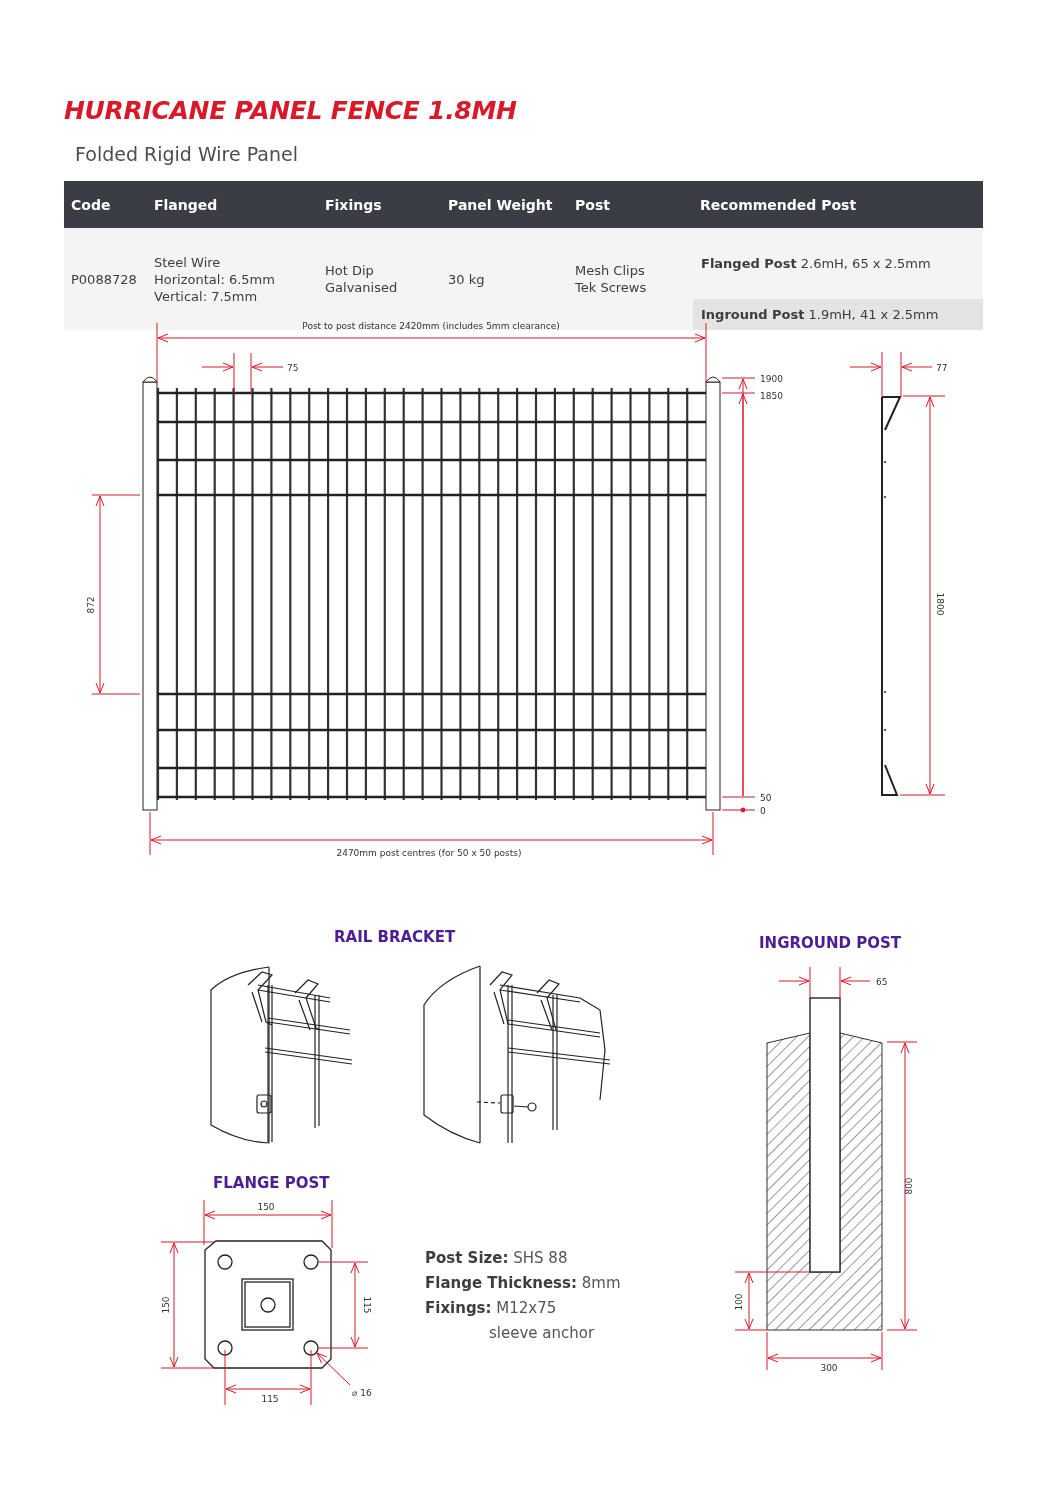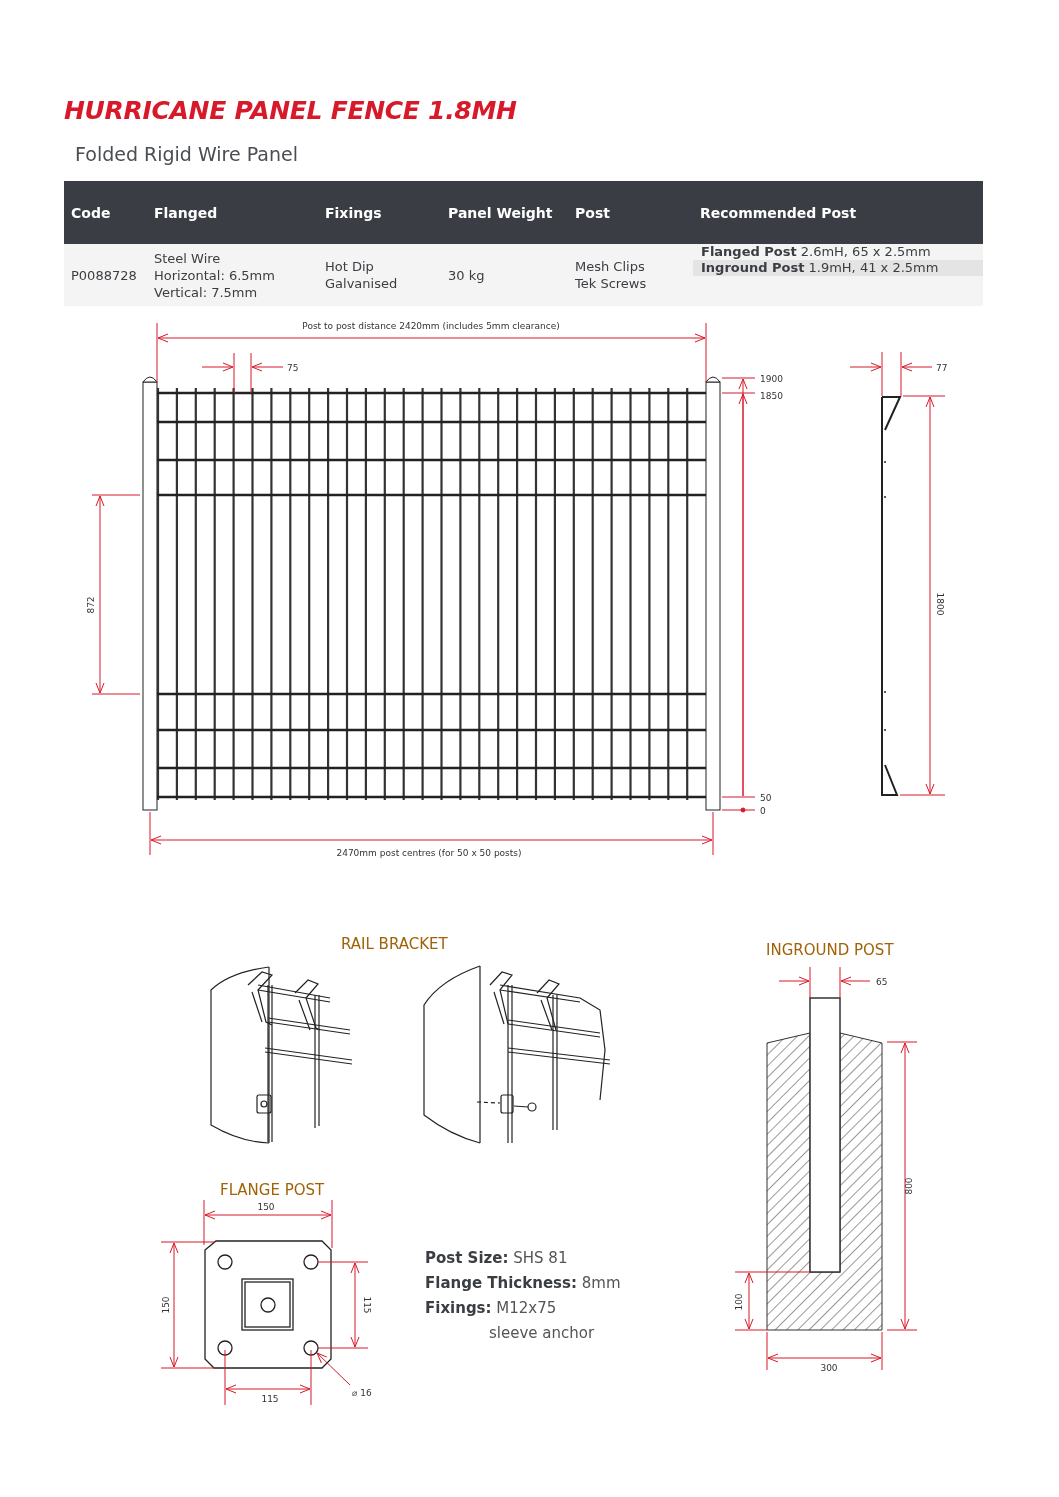--- a/index.html
+++ b/index.html
@@ -1,28 +1,28 @@
 <!DOCTYPE html>
 <html><head>
 <meta charset="utf-8">
 <style>
   html,body{margin:0;padding:0;background:#ffffff;}
   body{width:1059px;height:1497px;position:relative;overflow:hidden;font-family:"DejaVu Sans","Liberation Sans",sans-serif;color:#3a3d42;}
   .title{position:absolute;left:64px;top:96px;font-size:25px;font-weight:bold;color:#d7192a;letter-spacing:-0.3px;margin:0;font-style:italic;}
   .subtitle{position:absolute;left:64px;top:132px;font-size:19px;color:#4a4d52;margin:11px;font-weight:normal;}
   table.spec{position:absolute;left:64px;top:181px;width:919px;border-collapse:collapse;font-size:13px;}
-  table.spec th{background:#3a3e44;color:#fff;text-align:left;font-weight:bold;font-size:14px;height:63px;padding:0 7px;}
+  table.spec th{background:#3a3e44;color:#fff;text-align:left;font-weight:bold;font-size:14px;height:47px;padding:0 7px;}
   table.spec td{background:#f4f4f4;vertical-align:middle;padding:0 7px;color:#3a3d42;line-height:17px;}
   table.spec td.rec{padding:0;vertical-align:top;}
-  .rec-row{height:16px;display:flex;align-items:flex-end;padding:0 8px;font-size:13px;}
+  .rec-row{height:31px;display:flex;align-items:center;padding:0 8px;font-size:13px;margin-top:20px;}
   .rec-row.alt{background:#e4e4e4;}
   .rec-row b{margin-right:4px;}
   svg{position:absolute;left:0;top:0;}
   .dim{font-family:"DejaVu Sans","Liberation Sans",sans-serif;font-size:9px;fill:#333;}
-  .section-title{position:absolute;font-size:15px;font-weight:normal;color:#a16207;margin:11px;}
+  .section-title{position:absolute;font-size:15px;font-weight:bold;color:#4c1d95;margin:4px;}
   .specs{position:absolute;left:425px;top:1246px;font-size:15px;line-height:25px;color:#555;}
   .specs b{color:#3a3d42;}
   .specs .indent{padding-left:64px;}
 </style>
 </head>
 <body>
 
 <h1 class="title">HURRICANE PANEL FENCE 1.8MH</h1>
 <h2 class="subtitle">Folded Rigid Wire Panel</h2>
 
@@ -291,17 +291,17 @@
   <text class="dim" transform="translate(364,1305) rotate(90)" text-anchor="middle">115</text>
   <text class="dim" x="270" y="1402" text-anchor="middle">115</text>
   <text class="dim" x="352" y="1396">⌀ 16</text>
 </svg>
 
 <h3 class="section-title" style="left:330px;top:924px;">RAIL BRACKET</h3>
 <h3 class="section-title" style="left:755px;top:930px;">INGROUND POST</h3>
 <h3 class="section-title" style="left:209px;top:1170px;">FLANGE POST</h3>
 
 <div class="specs">
-  <div><b>Post Size:</b> <span>SHS 81</span></div>
+  <div><b>Post Size:</b> <span>SHS 88</span></div>
   <div><b>Flange Thickness:</b> <span>8mm</span></div>
   <div><b>Fixings:</b> <span>M12x75</span></div>
   <div class="indent">sleeve anchor</div>
 </div>
 
 </body></html>

